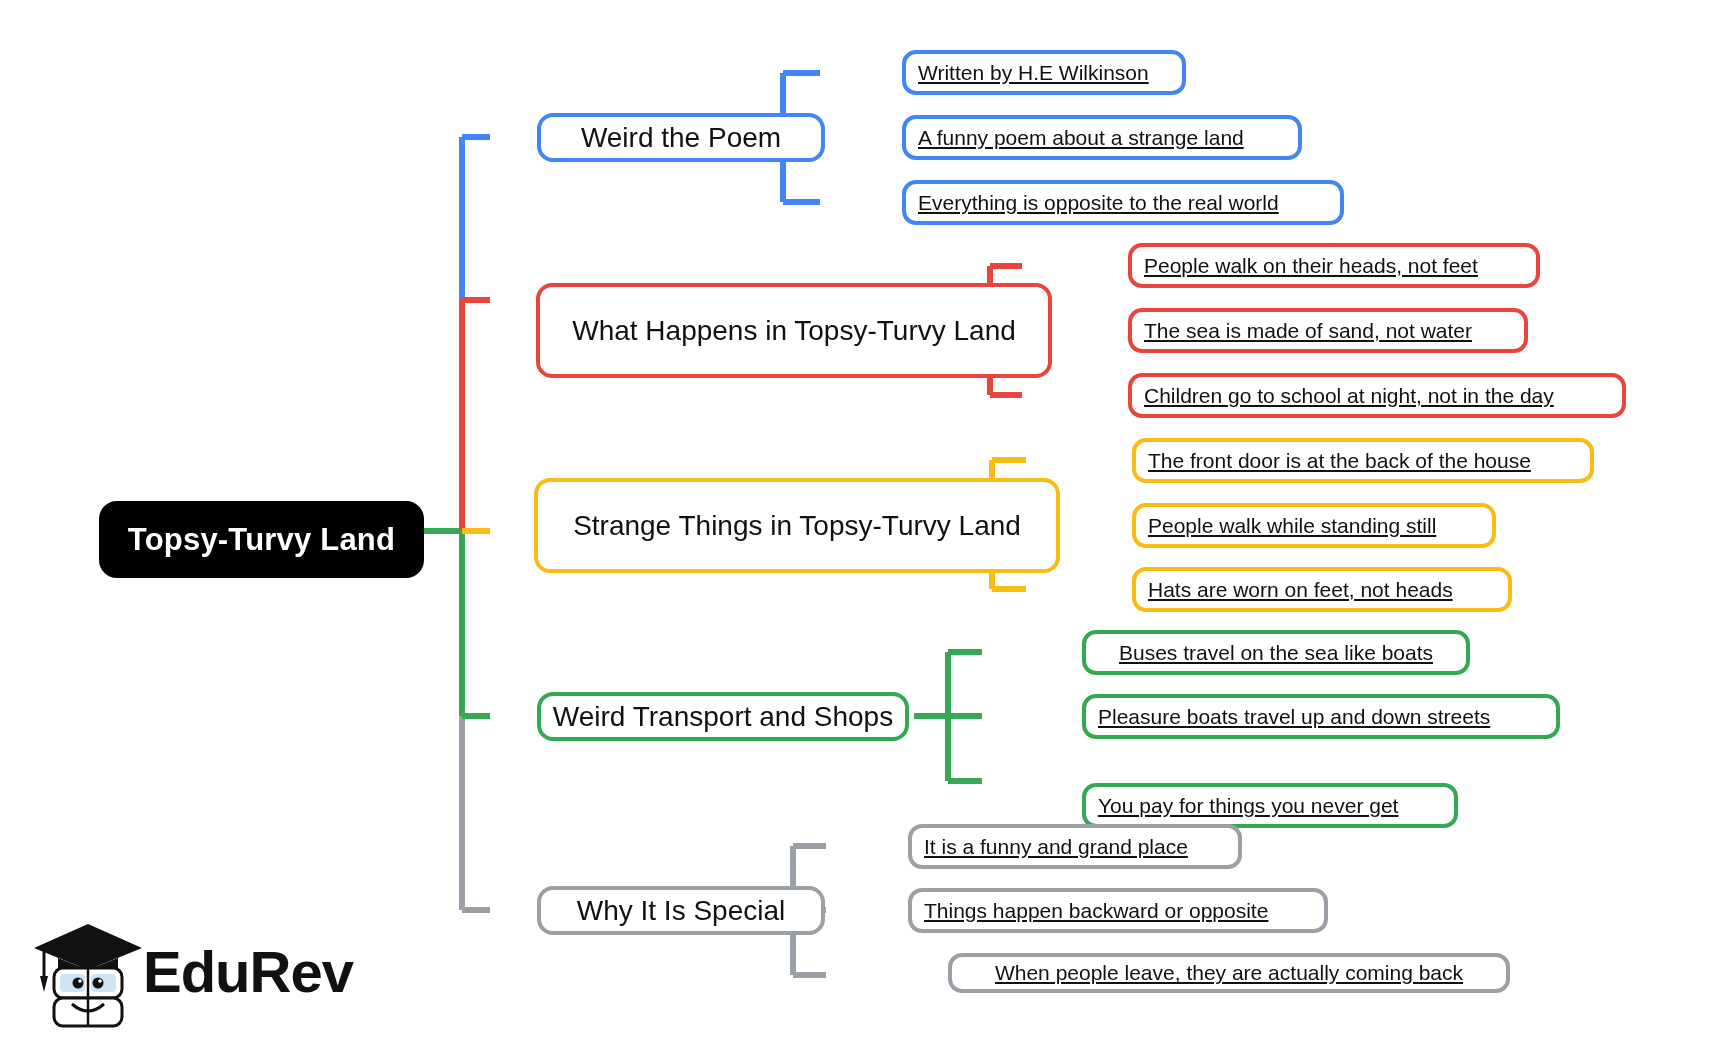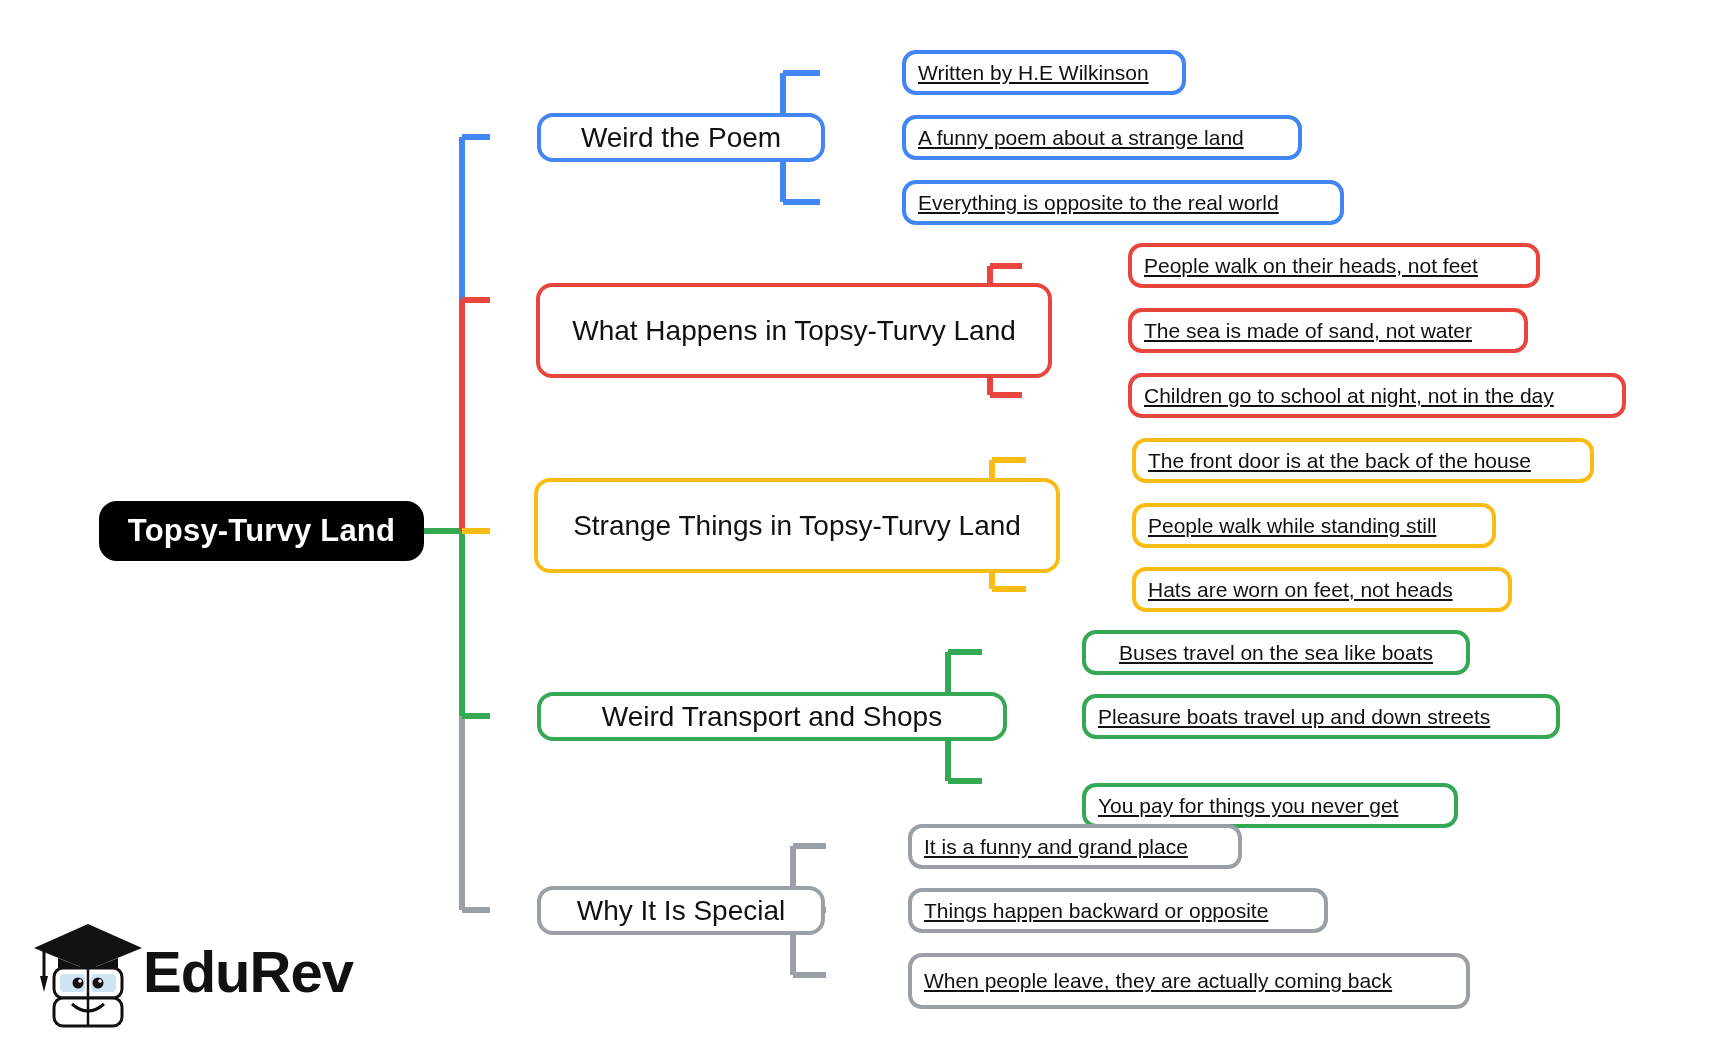--- a/index.html
+++ b/index.html
@@ -82,21 +82,21 @@
     <path d="M948,716 L982,716" stroke="#34a853" stroke-width="6" fill="none"></path>
     <path d="M948,781 L982,781" stroke="#34a853" stroke-width="6" fill="none"></path>
 
     <path d="M760,910 L793,910" stroke="#9aa0a6" stroke-width="6" fill="none"></path>
     <path d="M793,846 L793,975" stroke="#9aa0a6" stroke-width="6" fill="none"></path>
     <path d="M793,846 L826,846" stroke="#9aa0a6" stroke-width="6" fill="none"></path>
     <path d="M793,910 L826,910" stroke="#9aa0a6" stroke-width="6" fill="none"></path>
     <path d="M793,975 L826,975" stroke="#9aa0a6" stroke-width="6" fill="none"></path>
   </svg>
 
-  <div class="node root" style="left:99px;top:501px;width:325px;height:60px;">
+  <div class="node root" style="left:99px;top:501px;width:325px;height:77px;">
     <span>Topsy-Turvy Land</span>
   </div>
 
   <div class="node branch" style="left:537px;top:113px;width:288px;height:49px;border-color:#4285f4;">
     <span>Weird the Poem</span>
   </div>
   <div class="node leaf" style="left:902px;top:50px;width:284px;height:45px;border-color:#4285f4;">
     <span>Written by H.E Wilkinson</span>
   </div>
   <div class="node leaf" style="left:902px;top:115px;width:400px;height:45px;border-color:#4285f4;">
@@ -125,21 +125,21 @@
   <div class="node leaf" style="left:1132px;top:438px;width:462px;height:45px;border-color:#f9bc15;">
     <span>The front door is at the back of the house</span>
   </div>
   <div class="node leaf" style="left:1132px;top:503px;width:364px;height:45px;border-color:#f9bc15;">
     <span>People walk while standing still</span>
   </div>
   <div class="node leaf" style="left:1132px;top:567px;width:380px;height:45px;border-color:#f9bc15;">
     <span>Hats are worn on feet, not heads</span>
   </div>
 
-  <div class="node branch" style="left:537px;top:692px;width:470px;height:49px;border-color:#34a853;text-align:center;">
+  <div class="node branch" style="left:537px;top:692px;width:372px;height:49px;border-color:#34a853;text-align:center;">
     <span>Weird Transport and Shops</span>
   </div>
   <div class="node leaf" style="left:1082px;top:630px;width:388px;height:45px;border-color:#34a853;padding-left:33px;">
     <span>Buses travel on the sea like boats</span>
   </div>
   <div class="node leaf" style="left:1082px;top:694px;width:478px;height:45px;border-color:#34a853;">
     <span>Pleasure boats travel up and down streets</span>
   </div>
   <div class="node leaf" style="left:1082px;top:759px;width:376px;height:45px;border-color:#34a853;margin-top:24px;">
     <span>You pay for things you never get</span>
@@ -147,21 +147,21 @@
 
   <div class="node branch" style="left:537px;top:886px;width:288px;height:49px;border-color:#9aa0a6;">
     <span>Why It Is Special</span>
   </div>
   <div class="node leaf" style="left:908px;top:824px;width:334px;height:45px;border-color:#9aa0a6;">
     <span>It is a funny and grand place</span>
   </div>
   <div class="node leaf" style="left:908px;top:888px;width:420px;height:45px;border-color:#9aa0a6;">
     <span>Things happen backward or opposite</span>
   </div>
-  <div class="node leaf" style="left:908px;top:953px;width:562px;height:56px;border-color:#9aa0a6;">
+  <div class="node leaf" style="left:948px;top:953px;width:562px;height:40px;border-color:#9aa0a6;justify-content:center;">
     <span>When people leave, they are actually coming back</span>
   </div>
 
   <div id="logo">
     <svg width="120" height="110" viewBox="0 0 120 110">
 
       <path d="M16 28 L16 58" stroke="#111" stroke-width="3" fill="none"></path>
       <path d="M12 58 L20 58 L16 74 Z" fill="#111"></path>
 
       <path d="M60 6 L114 30 L60 52 L6 30 Z" fill="#111"></path>

